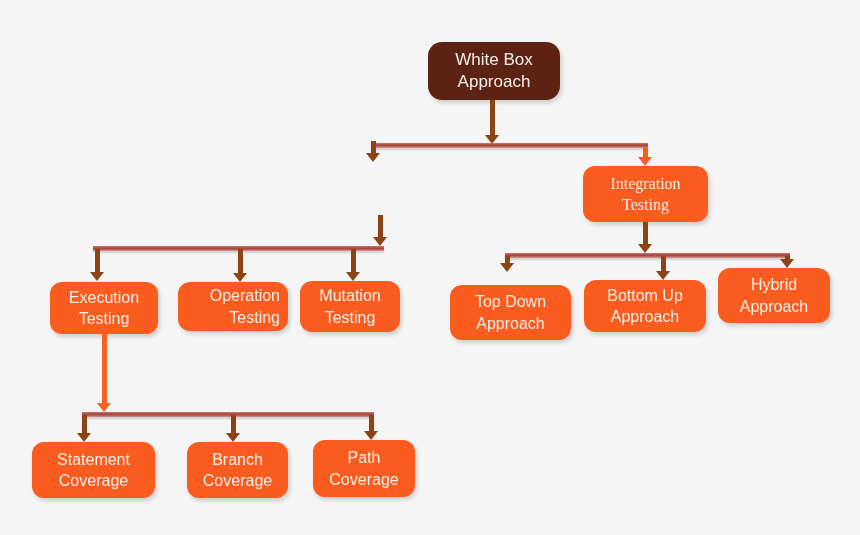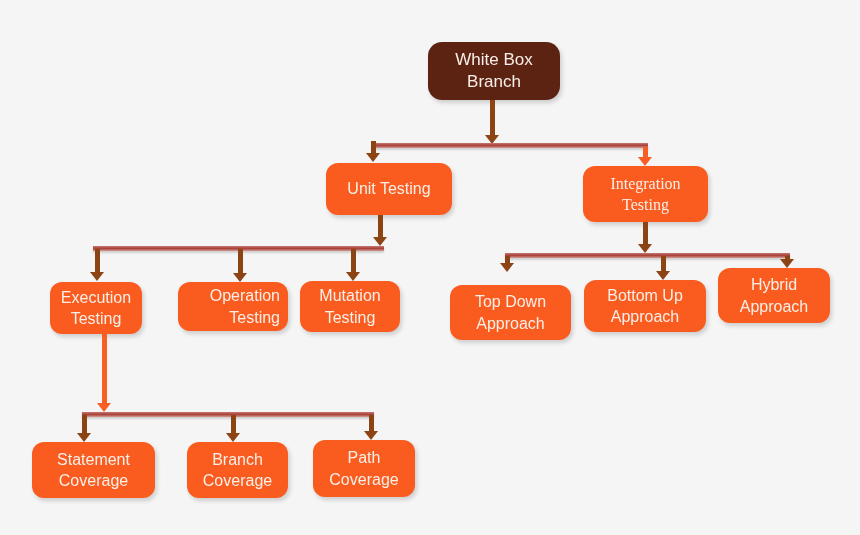--- a/index.html
+++ b/index.html
@@ -59,37 +59,34 @@
       var(--rail-light, #d39a93) 100%);
     box-shadow: 0 2px 2px rgba(0,0,0,0.15);
   }
 </style>
 </head>
 <body>
 
 <div class="canvas">
 
   <div class="node root" style="left:428px; top:42px; width:132px; height:58px;">
-    <span>White Box Branch</span>
+    <span>White Box Approach</span>
   </div>
 
   <div class="stem" style="left:490px; top:100px; height:36px;"></div>
   <div class="head" style="left:485px; top:135px;"></div>
 
   <div class="rail" style="left:371px; top:143px; width:277px;"></div>
 
   <div class="stem" style="left:371px; top:141px; height:13px;"></div>
   <div class="head" style="left:366px; top:153px;"></div>
 
   <div class="stem orange" style="left:643px; top:147px; height:11px;"></div>
   <div class="head orange" style="left:638px; top:157px;"></div>
 
-  <div class="node" style="left:326px; top:163px; width:126px; height:52px;">
-    <span>Unit Testing</span>
-  </div>
   <div class="node" style="left:583px; top:166px; width:125px; height:56px;font-family:Liberation Serif, serif;">
     <span>Integration Testing</span>
   </div>
 
   <div class="stem" style="left:378px; top:215px; height:23px;"></div>
   <div class="head" style="left:373px; top:237px;"></div>
 
   <div class="rail" style="left:93px; top:246px; width:291px;"></div>
 
   <div class="stem" style="left:95px; top:249px; height:23px;"></div>
@@ -108,21 +105,21 @@
 
   <div class="stem" style="left:505px; top:256px; height:8px;"></div>
   <div class="head" style="left:500px; top:263px;"></div>
 
   <div class="stem" style="left:661px; top:256px; height:16px;"></div>
   <div class="head" style="left:656px; top:271px;"></div>
 
   <div class="stem" style="left:785px; top:256px; height:5px;"></div>
   <div class="head" style="left:780px; top:259px;"></div>
 
-  <div class="node" style="left:50px; top:282px; width:92px; height:52px;">
+  <div class="node" style="left:50px; top:282px; width:108px; height:52px;">
     <span>Execution Testing</span>
   </div>
   <div class="node" style="left:178px; top:282px; width:110px; height:49px;text-align:right;">
     <span>Operation Testing</span>
   </div>
   <div class="node" style="left:300px; top:281px; width:100px; height:51px;">
     <span>Mutation Testing</span>
   </div>
   <div class="node" style="left:450px; top:272px; width:121px; height:55px;margin-top:13px;">
     <span>Top Down Approach</span>

